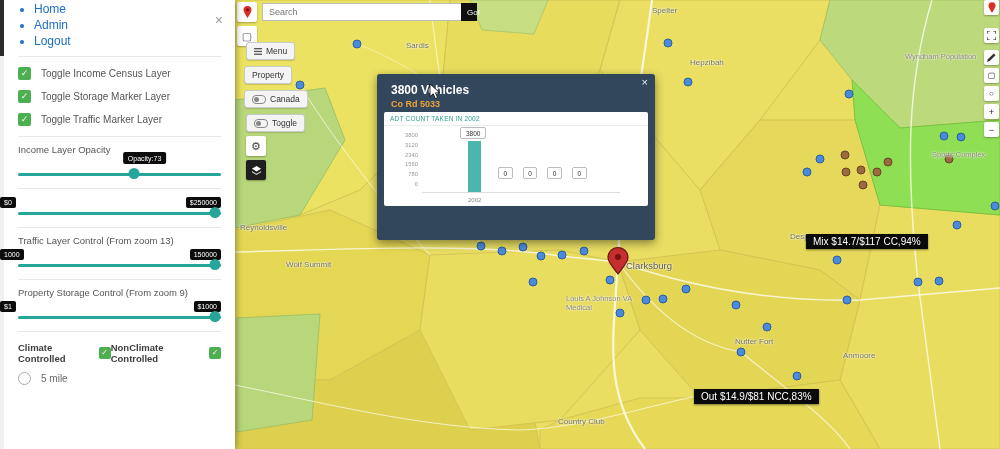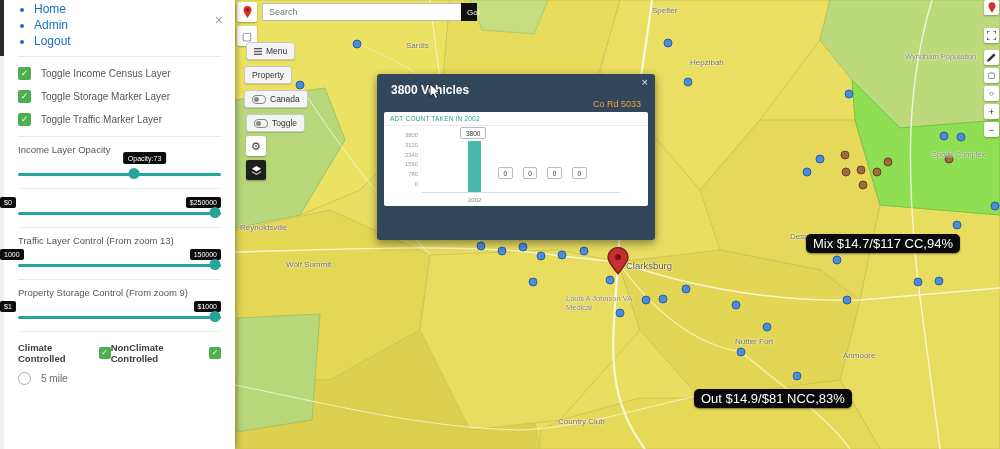--- a/index.html
+++ b/index.html
@@ -5,29 +5,29 @@
   html,body{margin:0;padding:0;background:#ccc;}
   .app{position:relative;width:1000px;height:449px;overflow:hidden;
        font-family:"Liberation Sans",sans-serif;background:#e9de62;}
 
   
   svg.map{position:absolute;left:0;top:0;z-index:0;}
   .place-label{position:absolute;font-size:8px;color:#72705c;white-space:nowrap;z-index:2;
       text-shadow:0 0 2px rgba(255,255,255,.95),0 0 2px rgba(255,255,255,.95);}
   .place-label.city{font-size:9.5px;color:#5d5a48;}
   .place-label.poi{color:#8a8674;font-size:7.5px;}
-  .price-tag{position:absolute;background:#0a0a0a;color:#fff;font-size:13px;padding:2px 7px;
-      border-radius:5px;white-space:nowrap;z-index:3;box-shadow:0 1px 2px rgba(0,0,0,.45);}
+  .price-tag{position:absolute;background:#0a0a0a;color:#fff;font-size:10px;padding:2px 7px;
+      border-radius:0;white-space:nowrap;z-index:3;box-shadow:0 1px 2px rgba(0,0,0,.45);}
 
   
   .popup{position:absolute;left:377px;top:74px;width:278px;height:166px;background:#33475c;
       border-radius:3px;z-index:5;box-shadow:0 3px 10px rgba(0,0,0,.45);}
   .popup-close{position:absolute;right:7px;top:2px;color:#e8eef4;font-size:11px;cursor:pointer;}
   .popup-title{color:#fff;font-weight:bold;font-size:12px;padding:9px 14px 0;}
-  .popup-subtitle{color:#f0a23a;font-size:9px;font-weight:normal;padding:2px 14px 0;text-align:right;}
+  .popup-subtitle{color:#f0a23a;font-size:9px;font-weight:bold;padding:2px 14px 0;}
   .chart-card{position:absolute;left:7px;right:7px;top:38px;height:94px;background:#fff;
       border-radius:2px;overflow:hidden;}
   .chart-header{font-size:6.5px;color:#2a9d8f;border-bottom:1px solid #ececec;padding:3px 6px;letter-spacing:.2px;}
   .chart-body{position:relative;height:80px;}
   .yaxis{position:absolute;left:0;top:5px;width:34px;text-align:right;font-size:5.8px;color:#999;}
   .yaxis div{height:9.8px;line-height:9.8px;}
   .plot{position:absolute;left:38px;right:4px;top:0;bottom:0;}
   .bar{position:absolute;left:46px;bottom:14px;width:13px;height:51px;background:#4db6ac;}
   .bar-value{position:absolute;left:38px;bottom:67px;border:1px solid #bbb;background:#fff;
       font-size:6.5px;color:#333;padding:1.5px 5px;border-radius:2px;}

